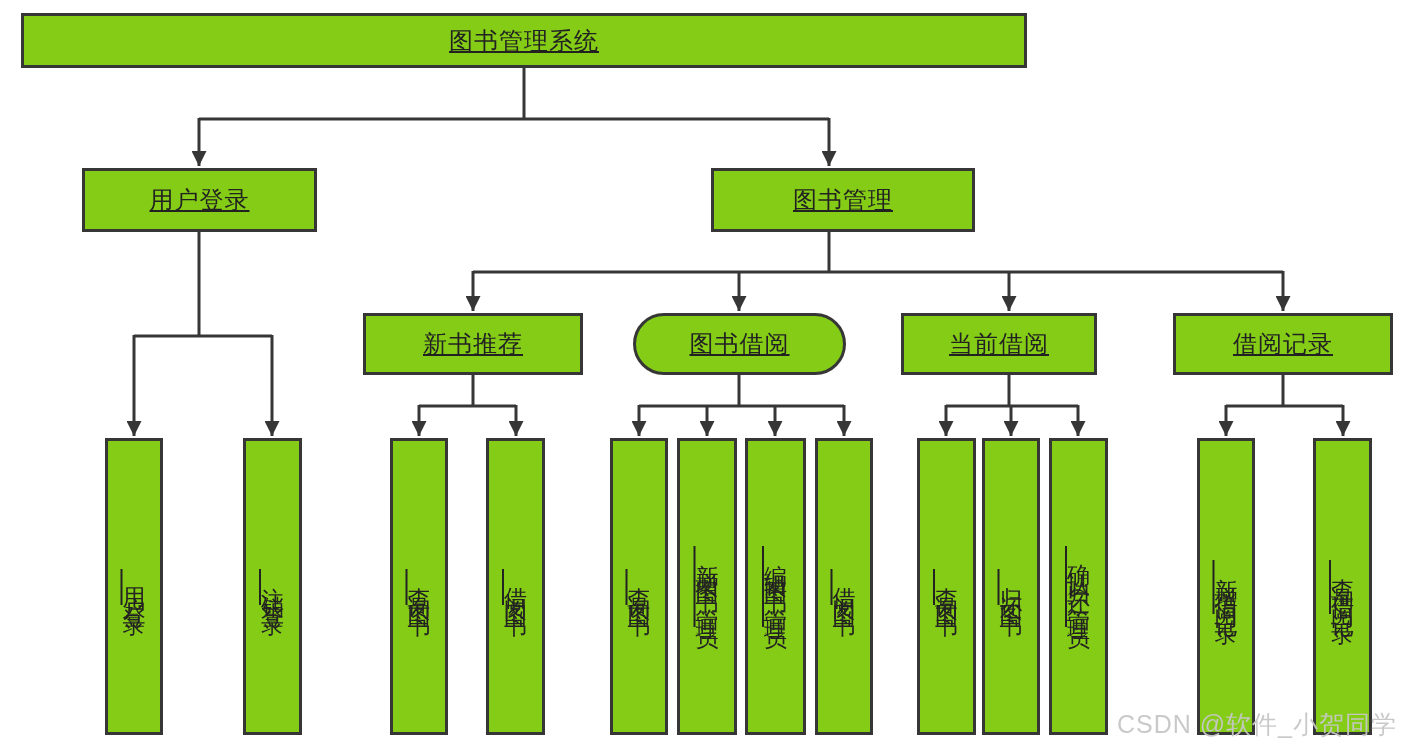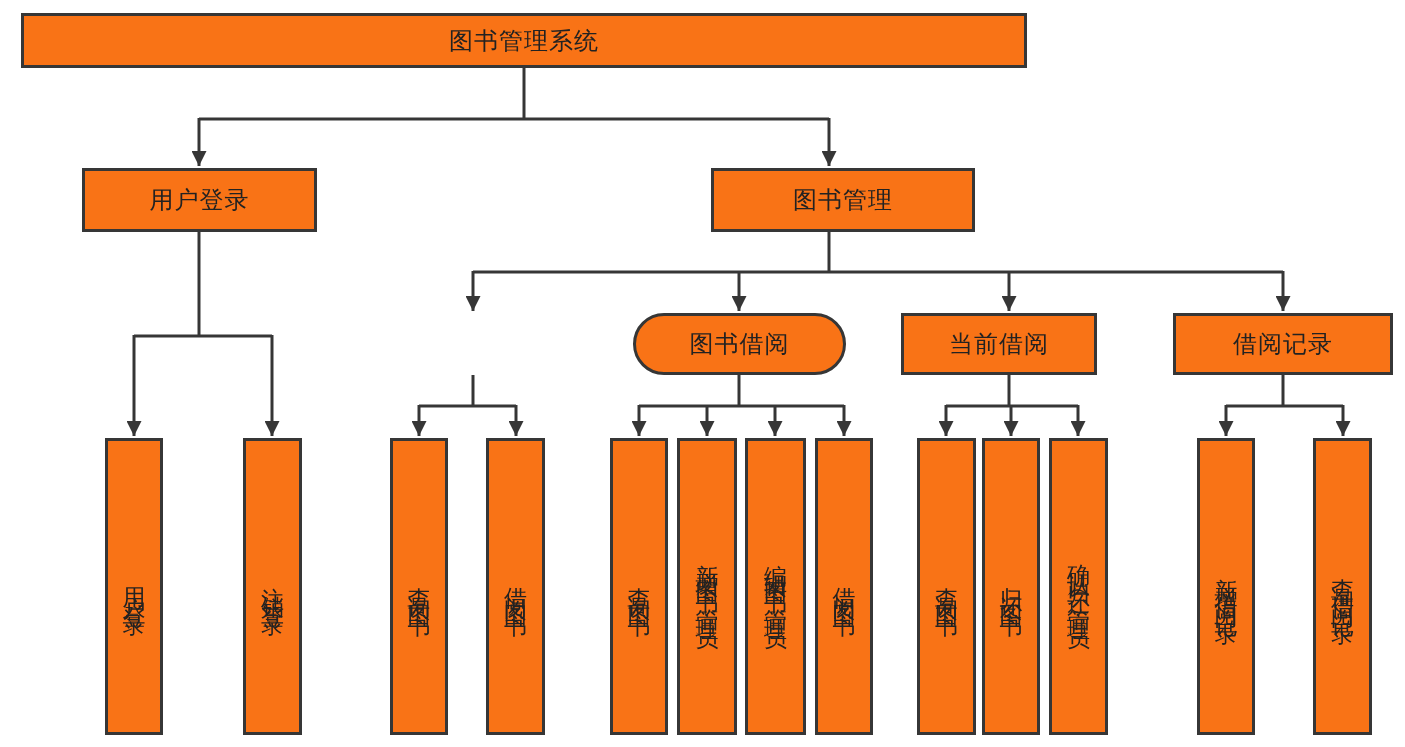--- a/index.html
+++ b/index.html
@@ -14,26 +14,27 @@
   .connectors {
     position: absolute;
     left: 0; top: 0;
     width: 1405px; height: 747px;
     pointer-events: none;
   }
   .node {
     position: absolute;
     box-sizing: border-box;
     border: 3px solid #363636;
-    background: #f97316;
+    background: #84cc16;
     display: flex;
     align-items: center;
     justify-content: center;
     color: #222222;
     z-index: 2;
+    text-decoration: underline;
   }
   .hbox { font-size: 24px; letter-spacing: 1px; white-space: nowrap; }
   .vbox .vtext {
     writing-mode: vertical-rl;
     text-orientation: mixed;
     font-size: 23px;
     letter-spacing: 9px;
     line-height: 1;
     white-space: nowrap;
   }
@@ -102,20 +103,21 @@
       <path d="M1226,405 V436" marker-end="url(#arrowhead)"></path>
       <path d="M1343,405 V436" marker-end="url(#arrowhead)"></path>
     </g>
   </svg>
 
   <div class="node hbox" style="left:21px; top:13px; width:1006px; height:55px;">图书管理系统</div>
 
   <div class="node hbox" style="left:82px; top:168px; width:235px; height:64px;">用户登录</div>
   <div class="node hbox" style="left:711px; top:168px; width:264px; height:64px;">图书管理</div>
 
+  <div class="node hbox" style="left:363px; top:313px; width:220px; height:62px;">新书推荐</div>
   <div class="node hbox" style="left:633px; top:313px; width:213px; height:62px;border-radius:31px;">图书借阅</div>
   <div class="node hbox" style="left:901px; top:313px; width:196px; height:62px;">当前借阅</div>
   <div class="node hbox" style="left:1173px; top:313px; width:220px; height:62px;">借阅记录</div>
 
   <div class="node vbox" style="left:105px; top:438px; width:58px; height:297px;">
     <span class="vtext">用户登录</span>
   </div>
   <div class="node vbox" style="left:243px; top:438px; width:59px; height:297px;">
     <span class="vtext">注销登录</span>
   </div>
@@ -150,14 +152,15 @@
     <span class="vtext">确认归还（管理员）</span>
   </div>
 
   <div class="node vbox" style="left:1197px; top:438px; width:58px; height:297px;">
     <span class="vtext">新增借阅记录</span>
   </div>
   <div class="node vbox" style="left:1313px; top:438px; width:59px; height:297px;">
     <span class="vtext">查询借阅记录</span>
   </div>
 
+  <div class="watermark">CSDN @软件_小贺同学</div>
 
 </div>
 
 </body></html>

